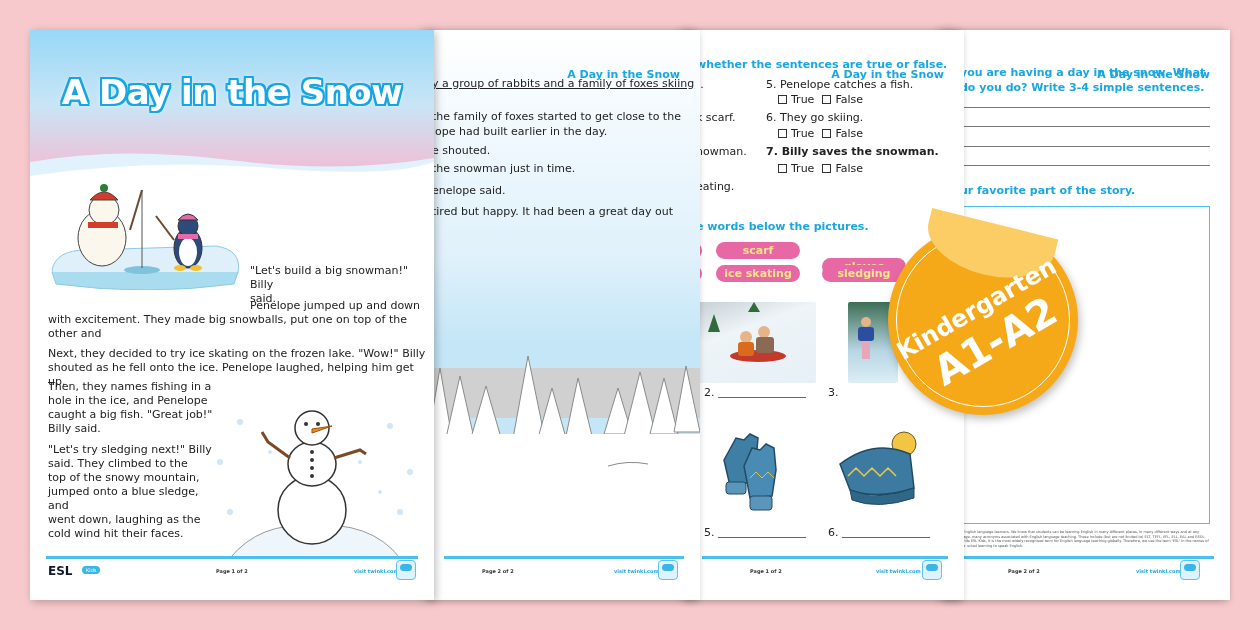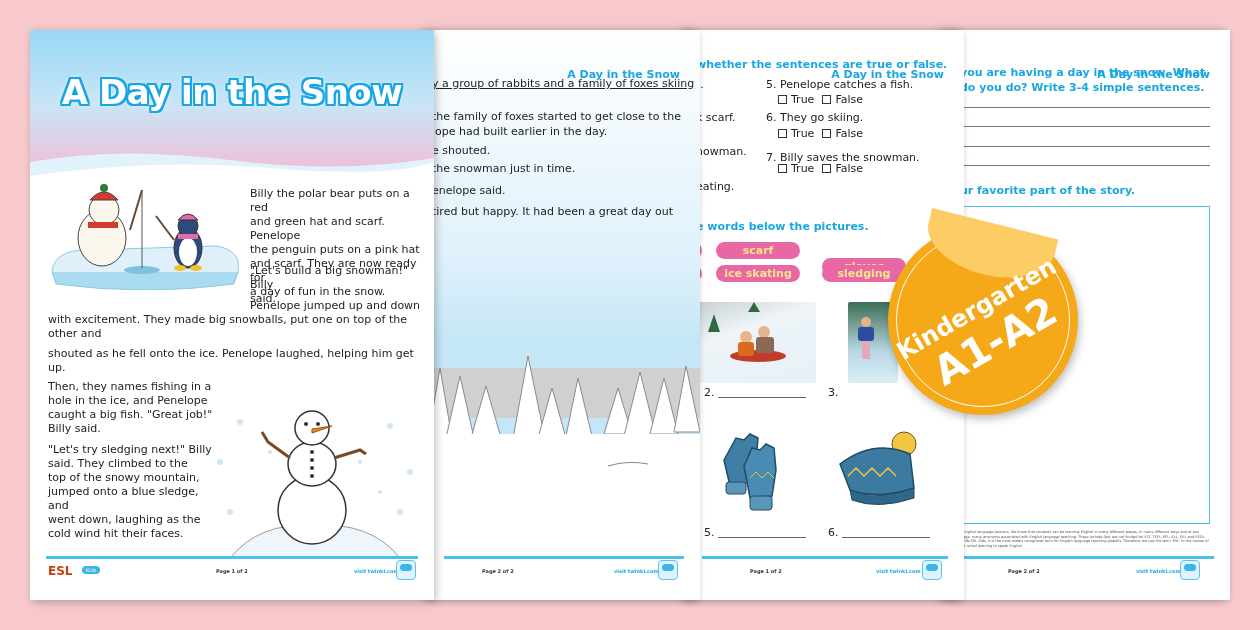--- a/index.html
+++ b/index.html
@@ -123,21 +123,21 @@
   <div class="tf-item" style="top:48px;text-align:center;">5. Penelope catches a fish.</div>
   <div class="tf-opts" style="top:63px;">
     <span><span class="cb"></span><span>True</span></span>
     <span><span class="cb"></span><span>False</span></span>
   </div>
   <div class="tf-item" style="top:81px;">6. They go skiing.</div>
   <div class="tf-opts" style="top:97px;">
     <span><span class="cb"></span><span>True</span></span>
     <span><span class="cb"></span><span>False</span></span>
   </div>
-  <div class="tf-item" style="top:121px;">7. Billy saves the snowman.</div>
+  <div class="tf-item" style="top:115px;font-weight:bold;">7. Billy saves the snowman.</div>
   <div class="tf-opts" style="top:132px;">
     <span><span class="cb"></span><span>True</span></span>
     <span><span class="cb"></span><span>False</span></span>
   </div>
 
   <div class="instr" style="top:190px;">e words below the pictures.</div>
   <div class="chip" style="left:-4px; top:212px; width:20px;"></div>
   <div class="chip" style="left:-4px; top:235px; width:20px;"></div>
   <div class="chip" style="left:30px; top:212px; width:84px;text-align:center;">scarf</div>
   <div class="chip" style="left:136px; top:228px; width:84px;">gloves</div>
@@ -250,38 +250,32 @@
     <ellipse cx="142" cy="68" rx="14" ry="20" fill="#2c4a7a" stroke="#333"></ellipse>
     <ellipse cx="142" cy="72" rx="9" ry="14" fill="#fff"></ellipse>
     <circle cx="142" cy="46" r="10" fill="#2c4a7a" stroke="#333"></circle>
     <path d="M132,40 Q142,28 152,40 Z" fill="#e46aa8" stroke="#333"></path>
     <rect x="132" y="54" width="20" height="5" fill="#e46aa8"></rect>
     <ellipse cx="134" cy="88" rx="6" ry="3" fill="#f2c030"></ellipse>
     <ellipse cx="150" cy="88" rx="6" ry="3" fill="#f2c030"></ellipse>
     <line x1="128" y1="60" x2="110" y2="36" stroke="#6b4a2e" stroke-width="2"></line>
   </svg>
 
-  <div class="p story" style="left:220px; top:157px; width:180px;">
-    <div>Billy the polar bear puts on a red</div>
-    <div>and green hat and scarf. Penelope</div>
-    <div>the penguin puts on a pink hat</div>
-    <div>and scarf. They are now ready for</div>
-    <div>a day of fun in the snow.</div>
-  </div>
   <div class="p story" style="left:220px; top:234px; width:180px;">
     <div>"Let's build a big snowman!" Billy</div>
     <div>said.</div>
   </div>
   <div class="p story" style="left:220px; top:269px; width:180px;">
     <div>Penelope jumped up and down</div>
   </div>
   <div class="p story" style="left:18px; top:283px; width:380px;">
     <div>with excitement. They made big snowballs, put one on top of the other and</div>
   </div>
   <div class="p story" style="left:18px; top:317px; width:380px;">
+    <div>Next, they decided to try ice skating on the frozen lake. "Wow!" Billy</div>
     <div>shouted as he fell onto the ice. Penelope laughed, helping him get up.</div>
   </div>
   <div class="p story" style="left:18px; top:350px; width:170px;">
     <div>Then, they names fishing in a</div>
     <div>hole in the ice, and Penelope</div>
     <div>caught a big fish. "Great job!"</div>
     <div>Billy said.</div>
   </div>
   <div class="p story" style="left:18px; top:413px; width:170px;">
     <div>"Let's try sledging next!" Billy</div>
@@ -315,21 +309,21 @@
         <circle cx="112" cy="50" r="2"></circle>
         <circle cx="112" cy="58" r="2"></circle>
         <circle cx="112" cy="66" r="2"></circle>
         <circle cx="112" cy="74" r="2"></circle>
       </g>
     <path d="M90,56 L68,40 L62,30" stroke="#7a4a24" stroke-width="3" fill="none"></path>
     <path d="M134,56 L160,48 L166,52" stroke="#7a4a24" stroke-width="3" fill="none"></path>
   </svg>
 
   <div class="footer-line" style="top:526px;"></div>
-  <div style="position:absolute; left:18px; top:534px; color:#c2410c; font-weight:bold; font-size:12px;">ESL</div>
+  <div style="position:absolute; left:18px; top:534px; color:#0f172a; font-weight:bold; font-size:12px;">ESL</div>
   <div style="position:absolute; left:52px; top:536px; background:#3bb4e8; color:#fff; font-size:5px; border-radius:5px; padding:1px 4px;">Kids</div>
   <div class="page-num" style="left:186px; top:538px;">Page 1 of 2</div>
   <div class="visit" style="left:324px; top:538px;">visit twinkl.com</div>
   <div class="twinkl-logo" style="left:366px; top:530px;"></div>
 </div>
 
 <div id="badge">
   <div class="ring"></div>
   <div class="peel"></div>
   <div class="txt">

